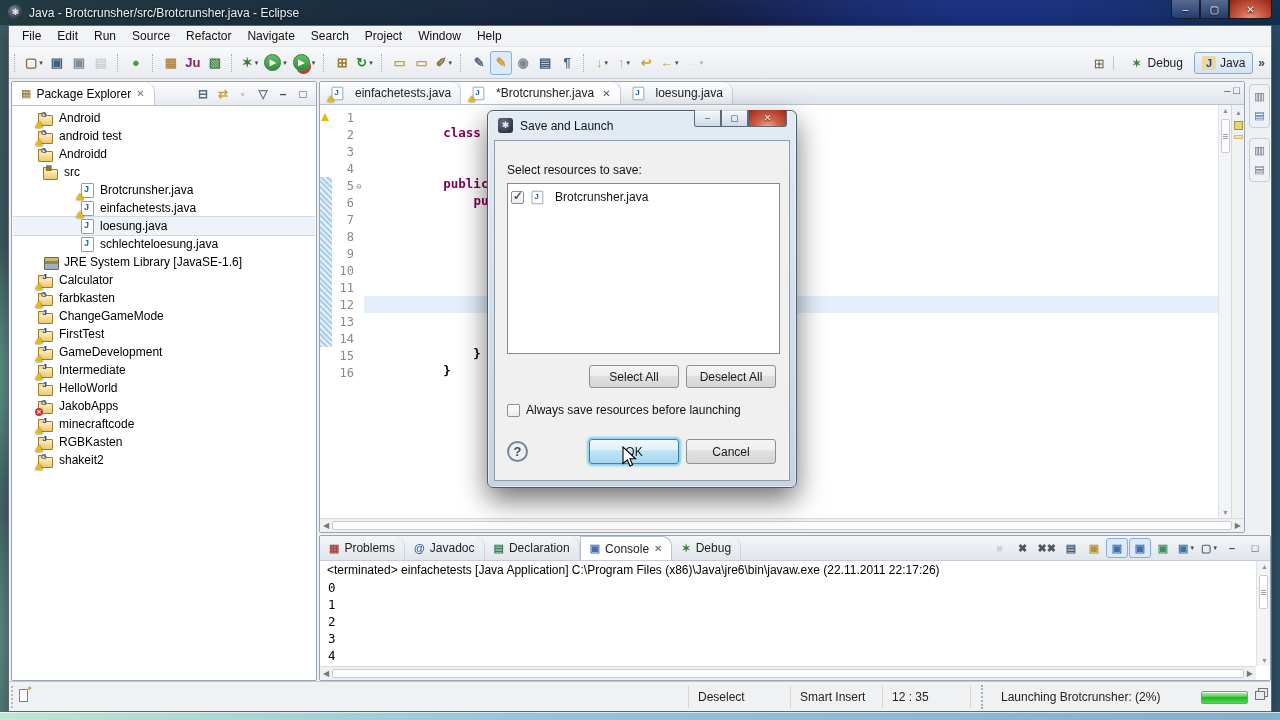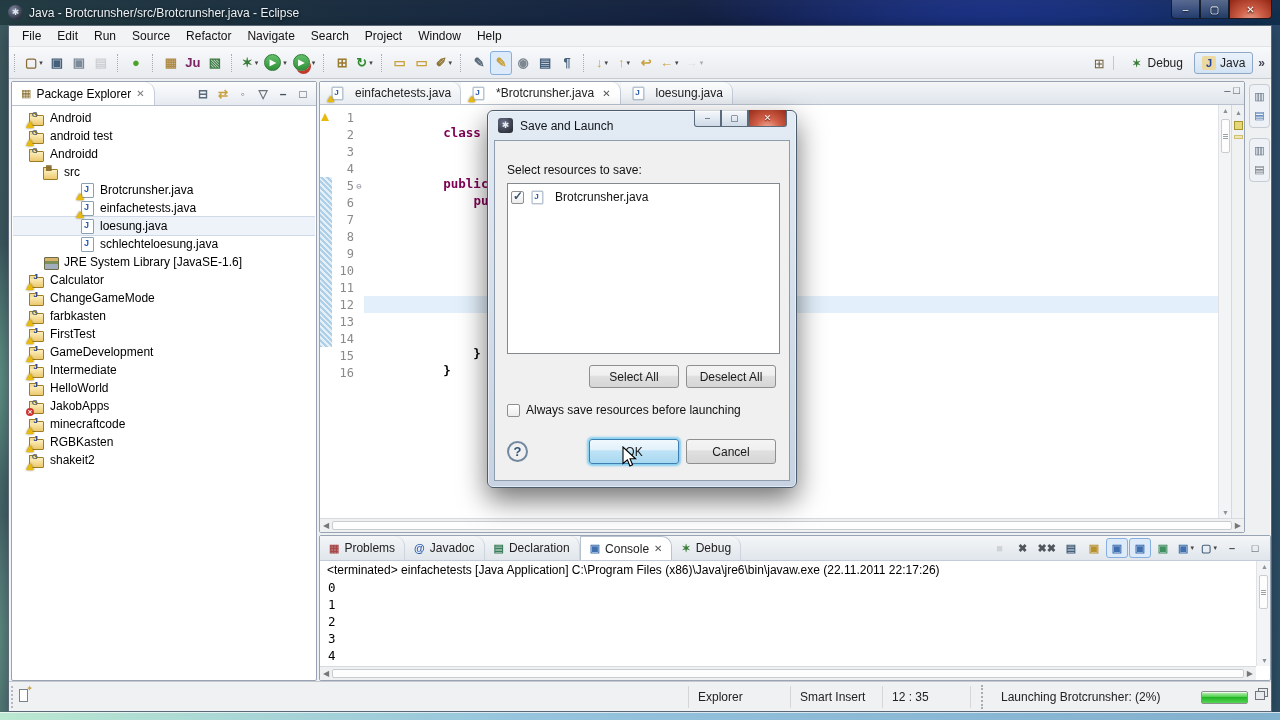--- a/index.html
+++ b/index.html
@@ -56,21 +56,21 @@
   .vtab{display:flex;align-items:center;gap:5px;padding:0 9px;background:#fff;border-right:1px solid #c3ccd8;
     border-top-right-radius:10px;font-size:12px}
   .vx{color:#777;font-size:10px}
   .vtools{margin-left:auto;display:flex;align-items:center;gap:2px;padding-right:4px;color:#5b6b7c}
   .vti{width:18px;height:18px;display:flex;align-items:center;justify-content:center;font-size:12px;border-radius:2px}
   .vsep{width:1px;height:14px;background:#c3c8cf;margin:0 3px}
   
   .tree{position:absolute;left:1px;right:1px;top:25px;bottom:1px;overflow:hidden;font-size:12px;padding-top:2px;background:#fff}
   .trow{height:18px;display:flex;align-items:center;color:#000}
   .trow.sel{background:#edf3f9;outline:1px solid #cfdae6}
-  .d1{padding-left:16px}.d2{padding-left:30px}.d3{padding-left:48px}.d4{padding-left:66px}
+  .d1{padding-left:25px}.d2{padding-left:30px}.d3{padding-left:48px}.d4{padding-left:66px}
   .tico{position:relative;width:16px;height:15px;flex:none;margin-right:5px}
   .tico.t-java-project::before,.tico.t-other-project::before,.tico.t-src::before{content:"";position:absolute;left:0;top:4px;
     width:13px;height:9px;background:linear-gradient(#fdf0c0,#ecc86e);border:1px solid #9c7c26;border-radius:1px}
   .tico.t-java-project::after,.tico.t-other-project::after,.tico.t-src::after{content:"";position:absolute;left:0;top:2px;
     width:6px;height:3px;background:#f3dc96;border:1px solid #9c7c26;border-bottom:none;border-radius:1px 1px 0 0}
   .tico .dec{position:absolute;z-index:2;font:bold 8px "Liberation Sans",sans-serif}
   .t-java-project .dec::before{content:"J";color:#20409a;position:absolute;right:-9px;top:-1px}
   .t-other-project .dec::before{content:"G";color:#5b6b7c;position:absolute;right:-9px;top:-1px}
   .t-src .dec::before{content:"▦";color:#8a6d2e;font-size:7px;position:absolute;right:-9px;top:-1px}
   .tico.t-package::before{content:"";position:absolute;left:1px;top:3px;width:12px;height:10px;border:1px solid #8c6d1f;border-radius:1px;
@@ -469,32 +469,32 @@
           <span class="tlabel">JRE System Library [JavaSE-1.6]</span>
         </div>
         <div class="trow d1">
           <span class="tico t-java-project ov-warn">
             <span class="dec"></span>
             <i class="ovr"></i>
           </span>
           <span class="tlabel">Calculator</span>
         </div>
         <div class="trow d1">
+          <span class="tico t-other-project ov-warn">
+            <span class="dec"></span>
+            <i class="ovr"></i>
+          </span>
+          <span class="tlabel">farbkasten</span>
+        </div>
+        <div class="trow d1">
           <span class="tico t-java-project">
             <span class="dec"></span>
             <i class="ovr"></i>
           </span>
           <span class="tlabel">ChangeGameMode</span>
-        </div>
-        <div class="trow d1">
-          <span class="tico t-other-project ov-warn">
-            <span class="dec"></span>
-            <i class="ovr"></i>
-          </span>
-          <span class="tlabel">farbkasten</span>
         </div>
         <div class="trow d1">
           <span class="tico t-java-project ov-warn">
             <span class="dec"></span>
             <i class="ovr"></i>
           </span>
           <span class="tlabel">FirstTest</span>
         </div>
         <div class="trow d1">
           <span class="tico t-java-project ov-warn">
@@ -838,21 +838,21 @@
     <div class="hscroll" style="right:14px">
       <span class="la">◀</span>
         <span class="ra">▶</span>
         <span class="hthumb"></span>
     </div>
   </div>
 
   <div class="statusbar">
     <span class="sbgrip"></span>
     <span class="sbfast"></span>
-    <span class="sbcell" style="left:679px;width:103px">Explorer</span>
+    <span class="sbcell" style="left:679px;width:103px">Deselect</span>
     <span class="sbcell" style="left:781px;width:93px">Smart Insert</span>
     <span class="sbcell" style="left:873px;width:89px">12 : 35</span>
     <span class="sbdots"></span>
     <span class="sbtask">Launching Brotcrunsher: (2%)</span>
     <span class="sbprog"></span>
     <span class="sbdup"></span>
   </div>
 </div>
 
 <div class="dlg">

